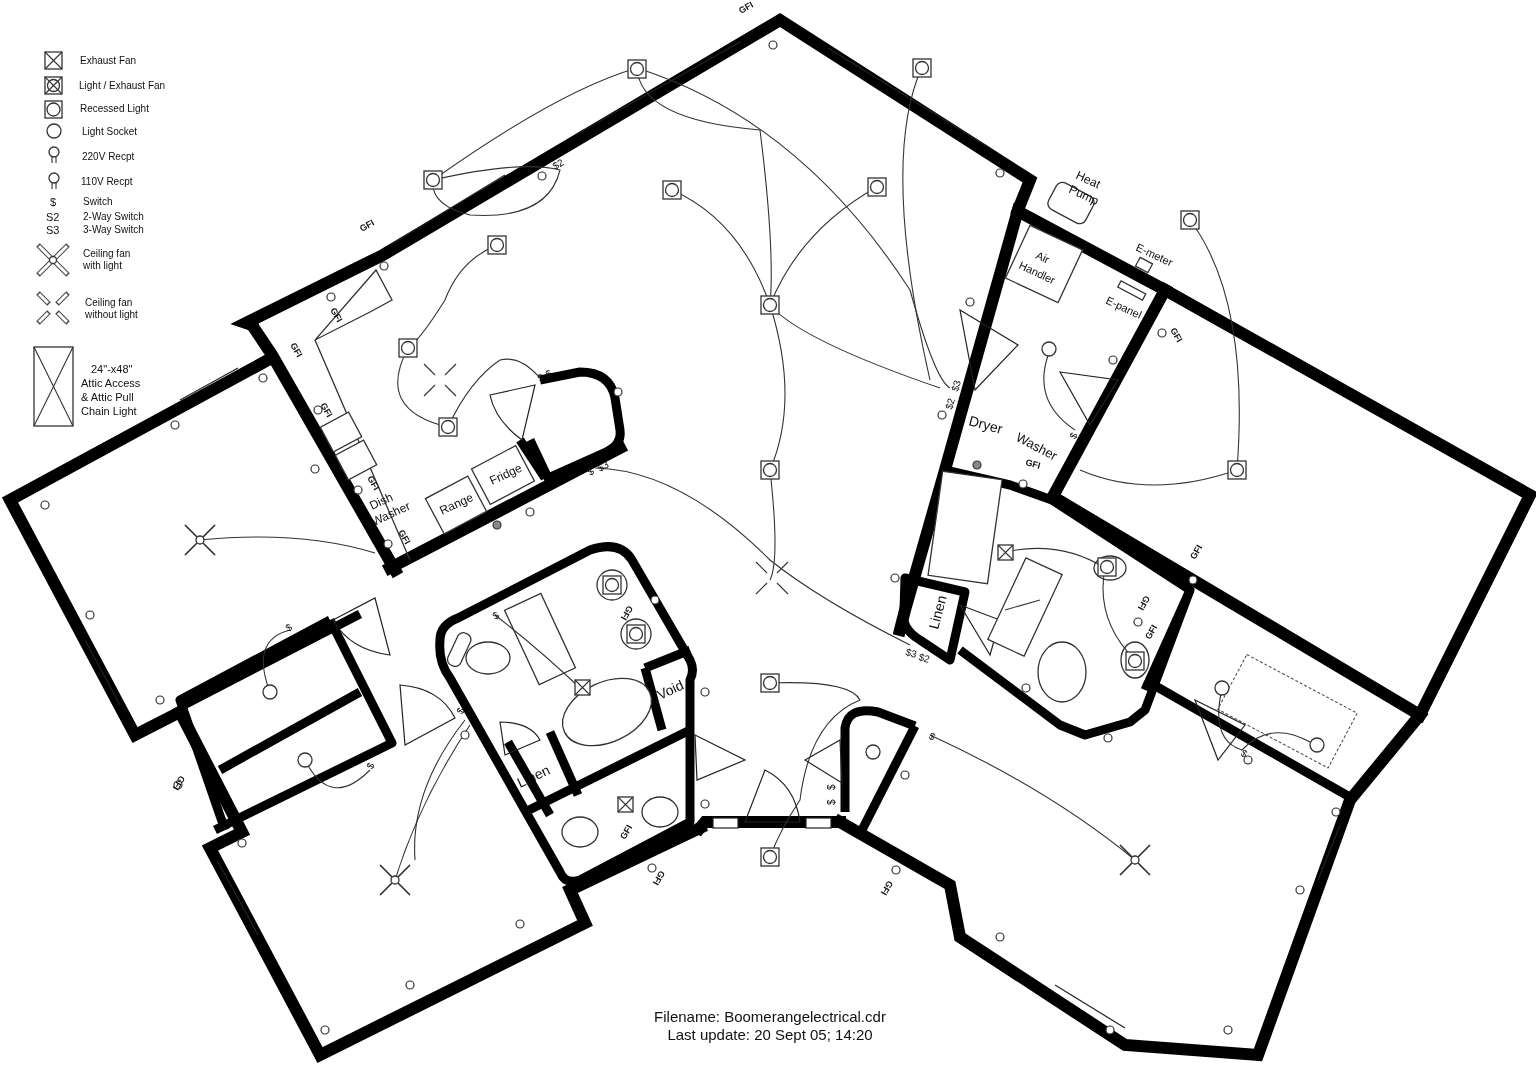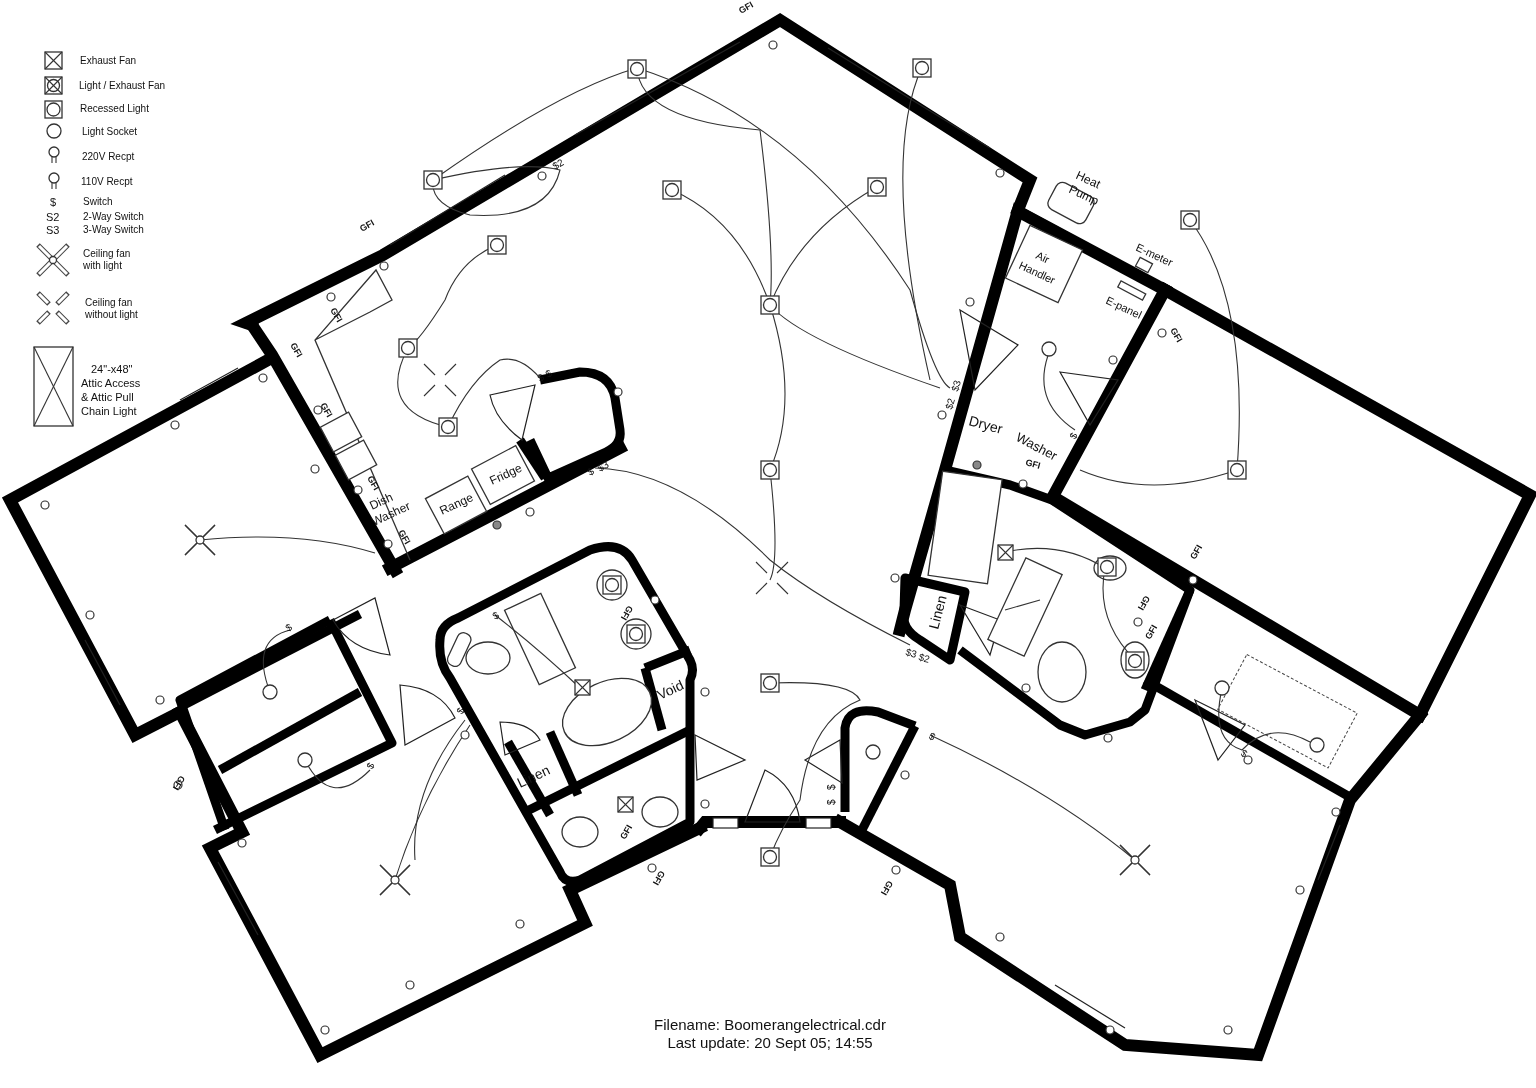--- a/index.html
+++ b/index.html
@@ -568,15 +568,15 @@
     <text class="lbl" x="85" y="306" font-size="10">Ceiling fan</text>
     <text class="lbl" x="85" y="318" font-size="10">without light</text>
     <text class="lbl" x="91" y="373" font-size="11">24"-x48"</text>
     <text class="lbl" x="81" y="387" font-size="11">Attic Access</text>
     <text class="lbl" x="81" y="401" font-size="11">&amp; Attic Pull</text>
     <text class="lbl" x="81" y="415" font-size="11">Chain Light</text>
   </g>
 </svg>
 
 <div class="title-block">
-  <div class="meta" style="margin-top:12px;">Filename: Boomerangelectrical.cdr</div>
-  <div class="meta">Last update: 20 Sept 05; 14:55</div>
+  <div class="meta" style="margin-top:4px;">Filename: Boomerangelectrical.cdr</div>
+  <div class="meta">Last update: 20 Sept 05; 14:20</div>
 </div>
 
 </body></html>

